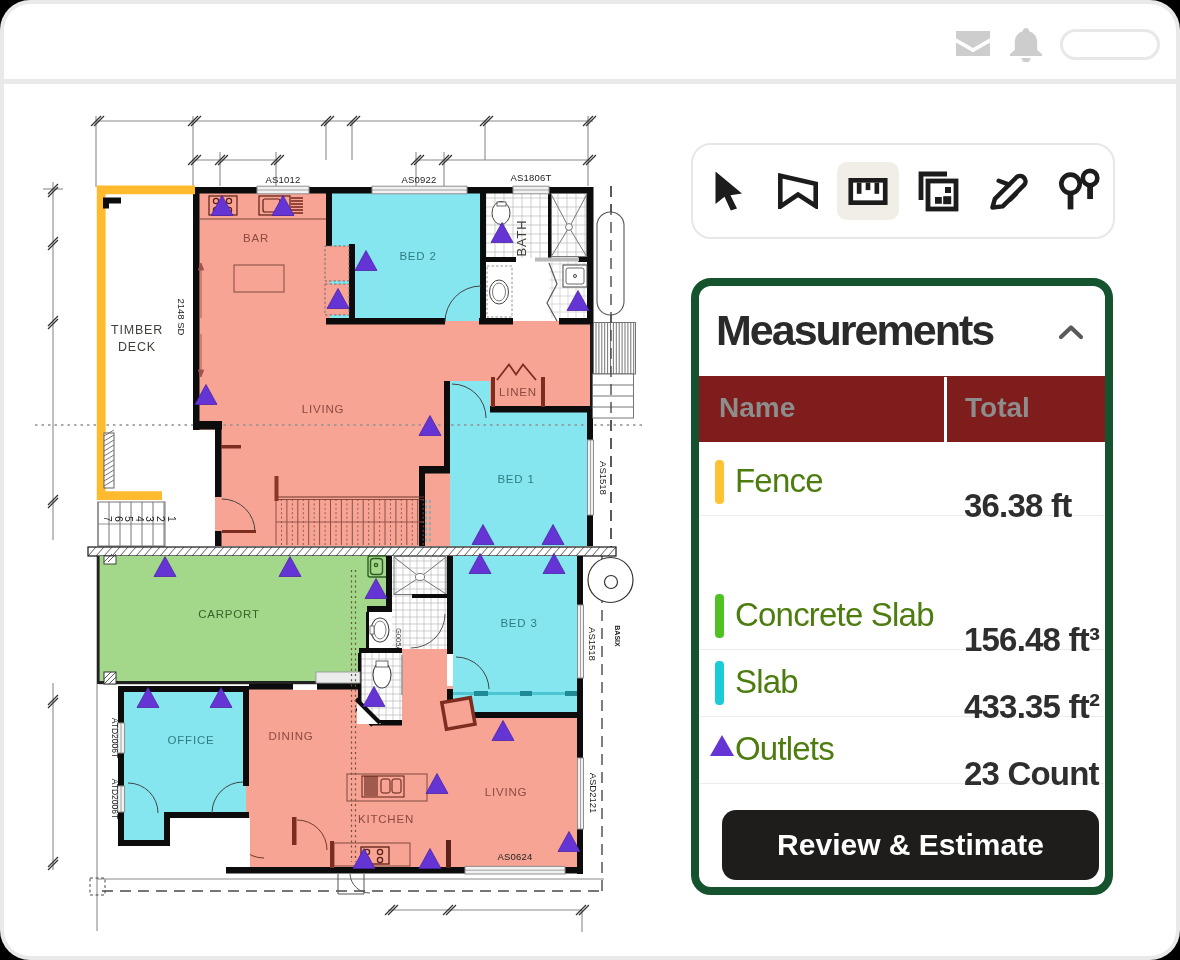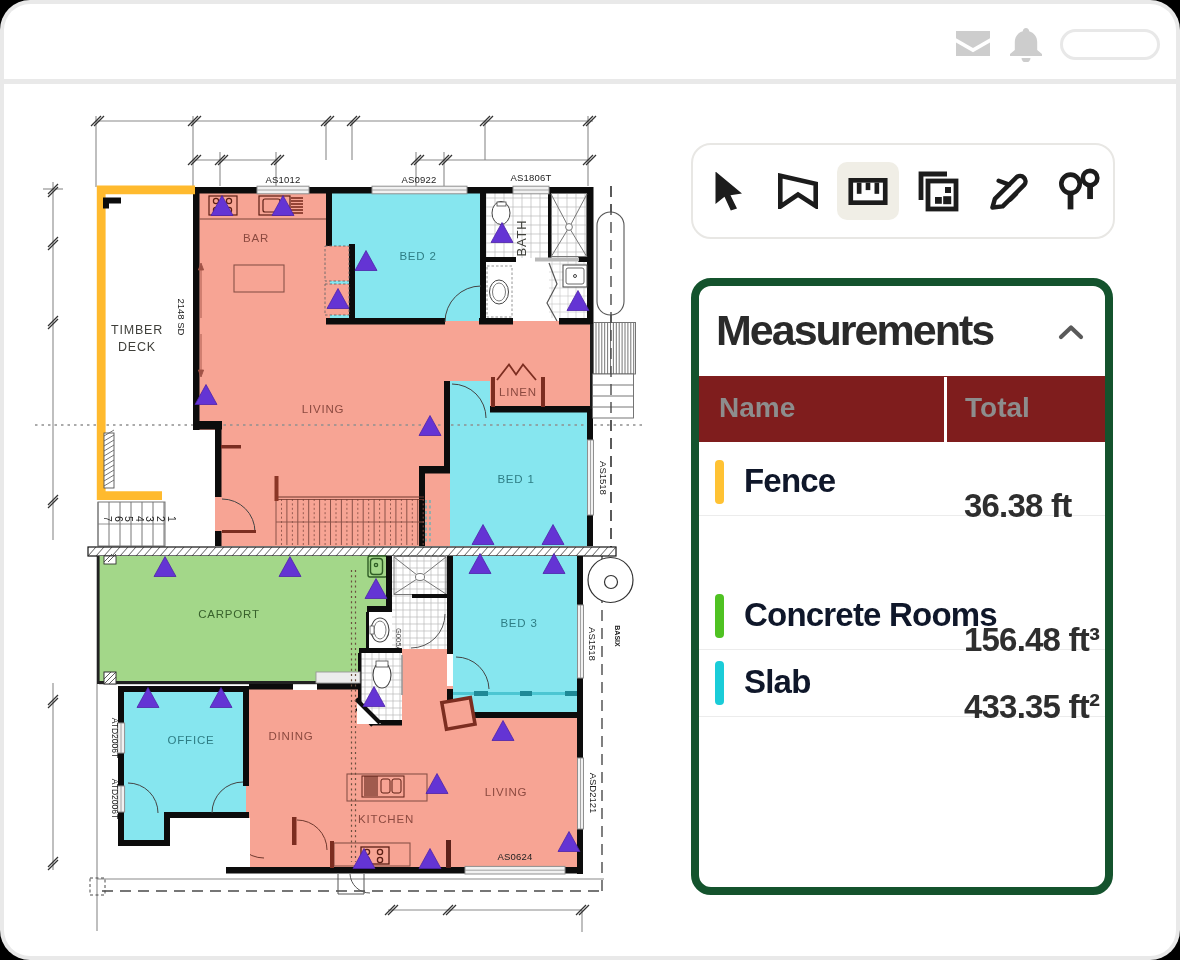--- a/index.html
+++ b/index.html
@@ -17,21 +17,21 @@
   .card{position:absolute;left:691px;top:278px;width:422px;height:617px;background:#fff;
     border:8px solid #14532d;border-radius:20px;z-index:3;box-sizing:border-box;overflow:hidden;}
   .cardtitle{position:absolute;left:17px;top:20px;font-size:43px;font-weight:700;color:#2a2a2a;letter-spacing:-2px;}
   .chev{position:absolute;right:21px;top:37px;}
   .thead{position:absolute;left:0;top:90px;width:100%;height:66px;background:#7f1d1d;}
   .thead .c1{position:absolute;left:20px;top:16px;font-size:28px;color:#8d8d8d;font-weight:700;}
   .thead .c2{position:absolute;left:266px;top:16px;font-size:28px;color:#8d8d8d;font-weight:700;}
   .tcol{position:absolute;left:245px;top:91px;width:3px;height:499px;background:#fff;}
   .row{position:absolute;left:0;width:100%;height:66px;border-bottom:1.5px solid #ececec;}
   .row .chip{position:absolute;left:16px;top:11px;width:9px;height:44px;border-radius:4px;}
-  .row .lab{position:absolute;left:36px;top:13px;font-size:33px;font-weight:700;color:#0f172a;letter-spacing:-0.8px;margin-left:9px;}
+  .row .lab{position:absolute;left:36px;top:13px;font-size:33px;font-weight:400;color:#4d7c0f;letter-spacing:-0.8px;}
   .row .val{position:absolute;left:265px;top:13px;font-size:33px;font-weight:700;color:#2e2e2e;letter-spacing:-0.8px;margin-top:25px;}
   .btn{position:absolute;left:23px;top:524px;width:377px;height:70px;background:#1e1d1b;border-radius:14px;
     color:#fff;font-size:30px;font-weight:700;display:flex;align-items:center;justify-content:center;}
 </style>
 </head>
 <body>
 <div class="window"></div>
 <div class="topbar">
   <svg class="ticon" style="left:952px;top:27px" width="34" height="25" viewBox="0 0 34 25">
     <path fill="#cdcdcd" d="M0,0 H34 V7.2 L17,17 L0,7.2 Z"></path>
@@ -772,21 +772,29 @@
       <span class="c2">Total</span>
     </div>
   <div class="tcol"></div>
   <div class="row" style="top:163px">
       <div class="chip" style="background:#ffc233"></div>
       <span class="lab">Fence</span>
       <span class="val">36.38 ft</span>
     </div>
   <div class="row" style="top:297px">
       <div class="chip" style="background:#4fc222"></div>
-      <span class="lab">Concrete Rooms</span>
+      <span class="lab">Concrete Slab</span>
       <span class="val">156.48 ft³</span>
     </div>
   <div class="row" style="top:364px">
       <div class="chip" style="background:#1accd8"></div>
       <span class="lab">Slab</span>
       <span class="val">433.35 ft²</span>
     </div>
+  <div class="row" style="top:431px">
+      <svg style="position:absolute;left:11px;top:18px" width="24" height="21" viewBox="0 0 24 21">
+        <path fill="#6434d4" d="M12,0 L24,21 H0 Z"></path>
+      </svg>
+      <span class="lab">Outlets</span>
+      <span class="val">23 Count</span>
+    </div>
+  <div class="btn">Review &amp; Estimate</div>
 </div>
 
 </body></html>

